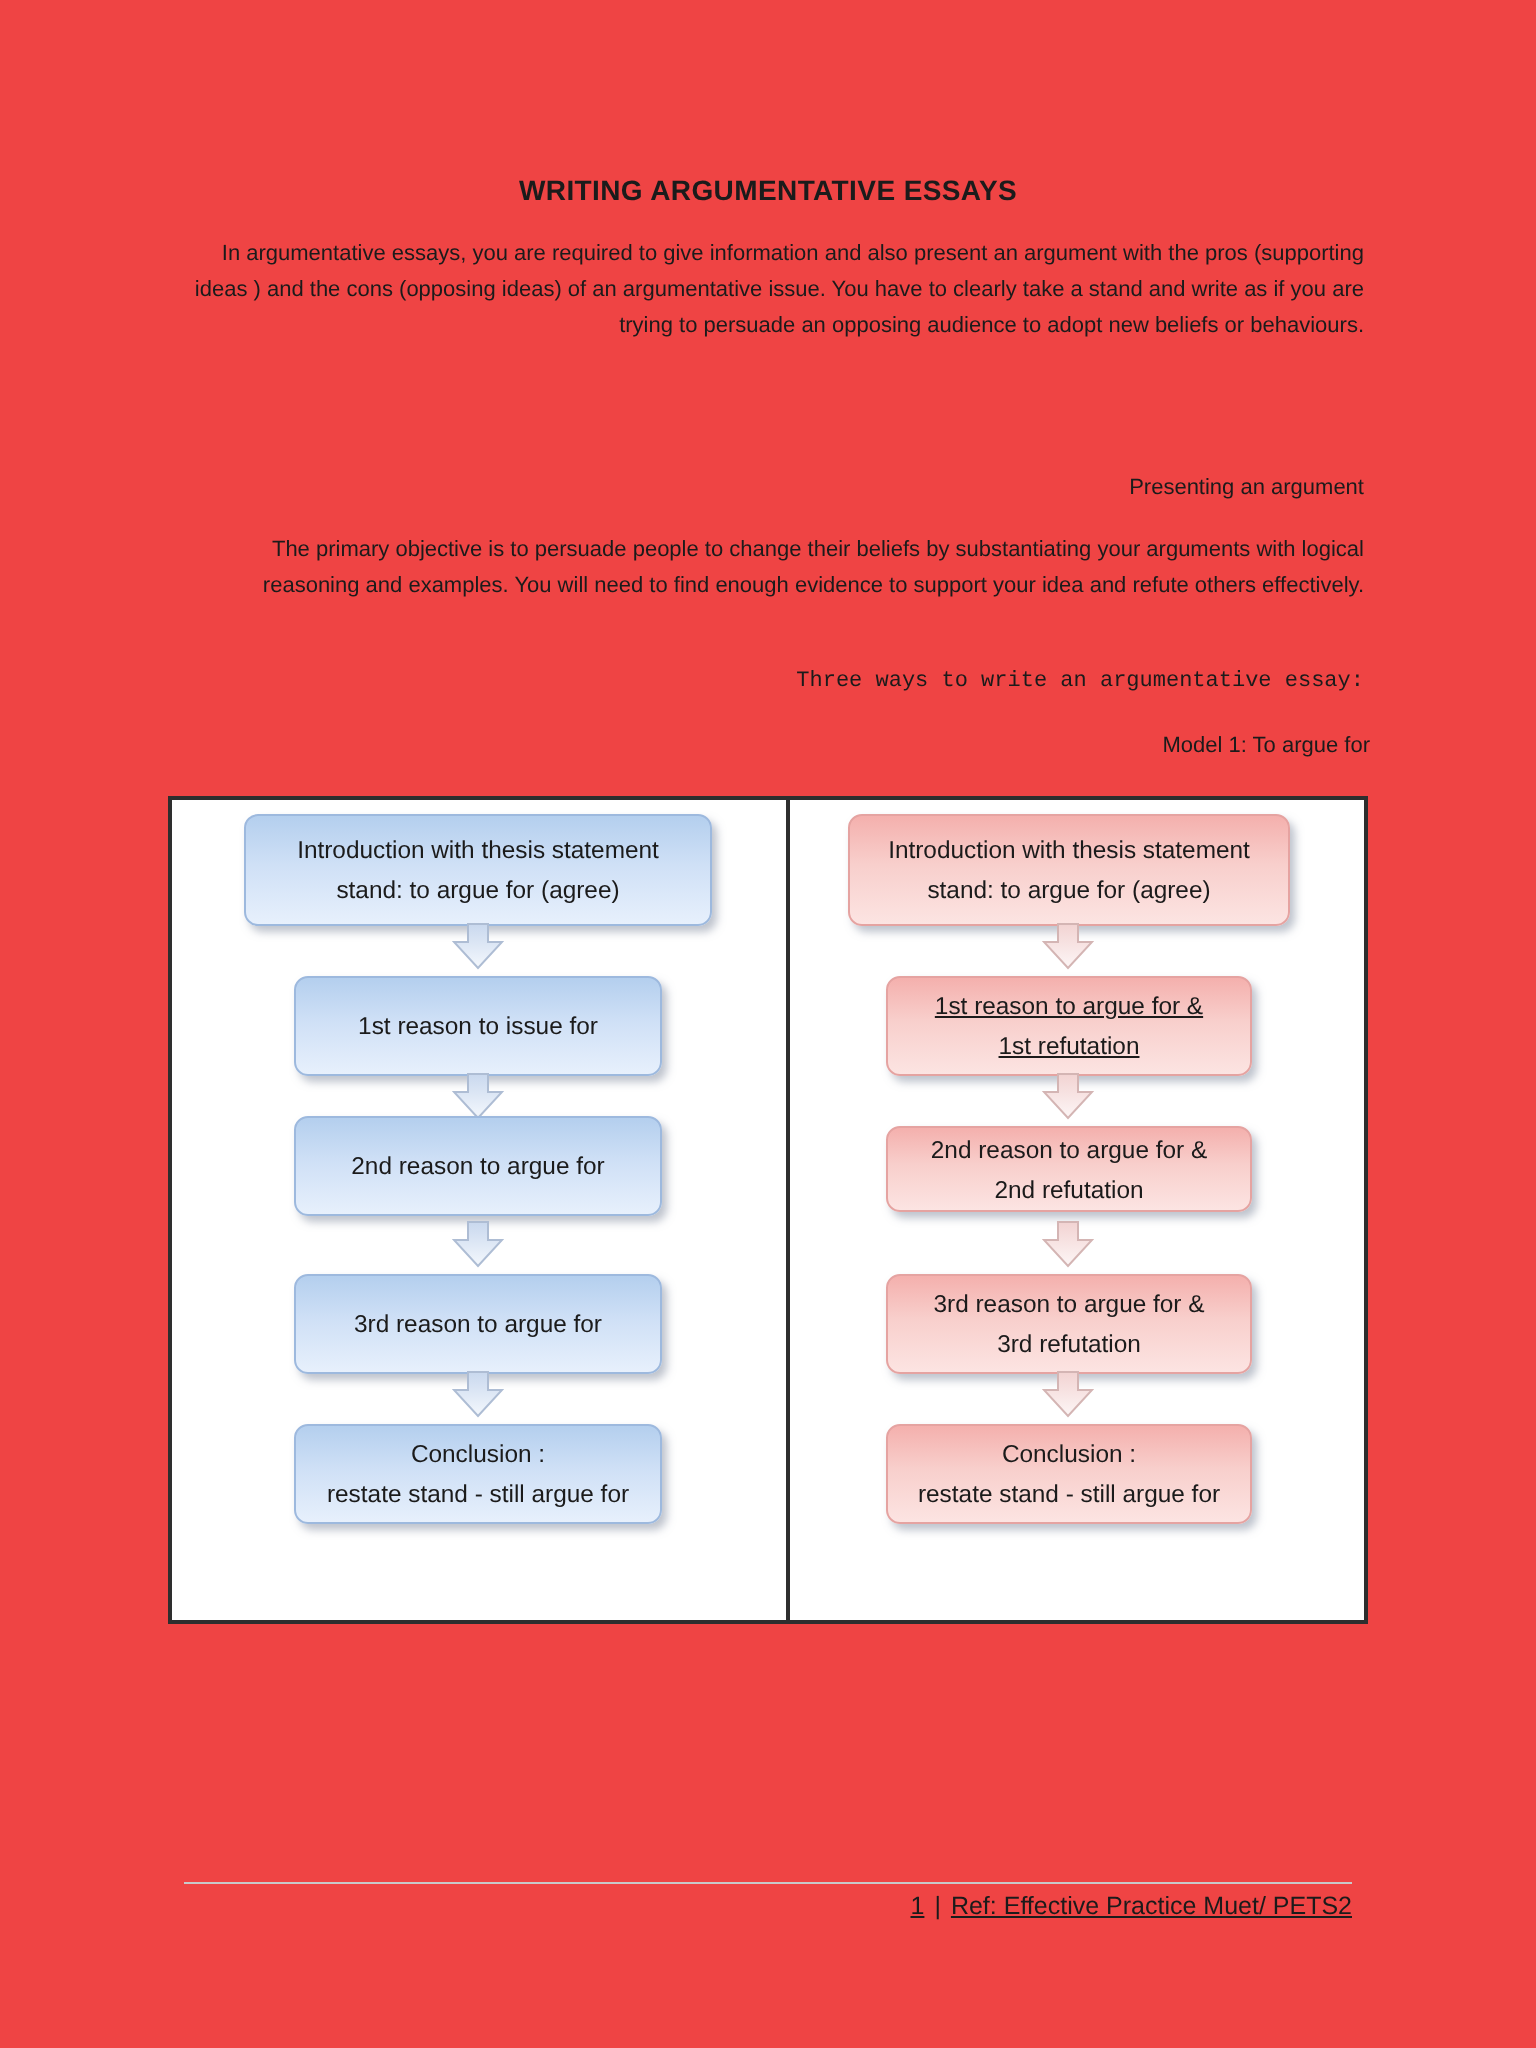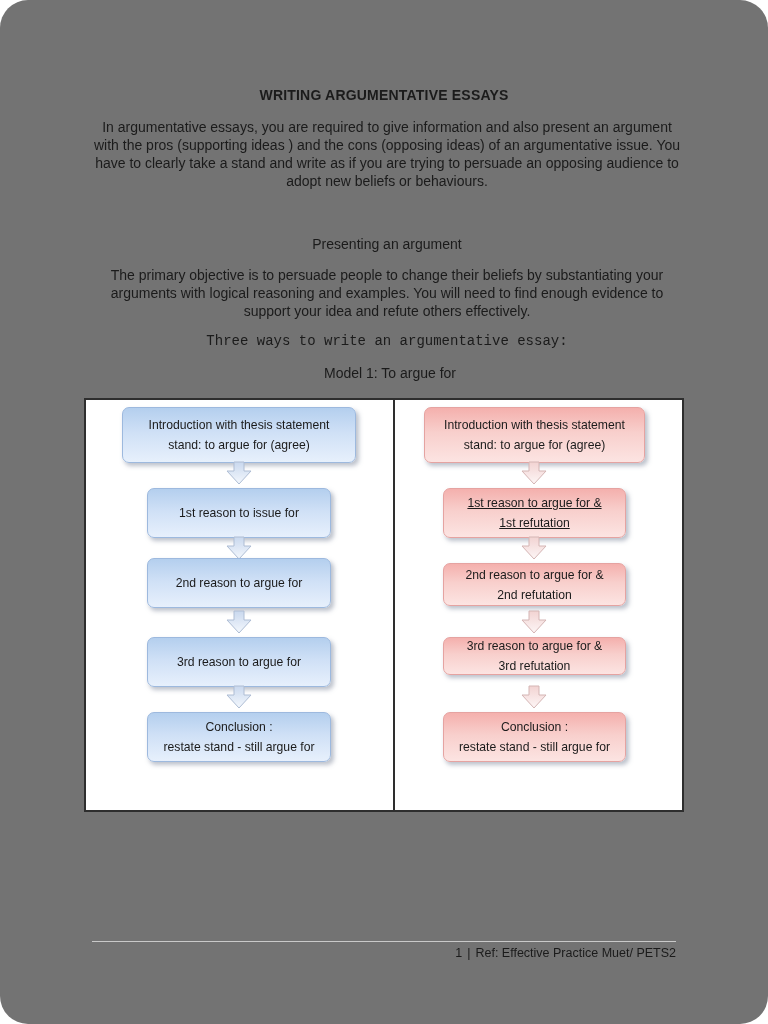--- a/index.html
+++ b/index.html
@@ -1,28 +1,27 @@
 <!DOCTYPE html>
 <html style="--text: #1b1b1b; --frame-border: #2e2e2e; --blue-top: #b4cfee; --blue-bottom: #e7f0fc; --blue-border: #9db9de; --pink-top: #f4b0ad; --pink-bottom: #fce4e2; --pink-border: #e5a3a1; --footer-rule: #c9c9c9;"><head>
 <meta charset="utf-8">
 <style>
   html,body{margin:0;padding:0;background:#ffffff;}
   .page{
-    position:relative;width:768px;height:1024px;background:#737373;overflow:hidden;
+    position:relative;width:768px;height:1024px;background:#ef4444;overflow:hidden;
     font-family:"Liberation Sans","DejaVu Sans",sans-serif;
     color:var(--text,#1b1b1b);
-    border-radius:28px;
   }
   .abs{position:absolute;}
   .title{
     top:87px;left:0;width:768px;text-align:center;
     font-size:14px;font-weight:bold;letter-spacing:.2px;
   }
   .para{
-    left:92px;width:590px;font-size:14px;line-height:18px;text-align:center;
+    left:92px;width:590px;font-size:11px;line-height:18px;text-align:right;
   }
   .p1{top:118px;}
   .h-presenting{top:235px;}
   .p2{top:266px;}
   .h-threeways{top:332px;font-family:Liberation Mono, monospace;}
   .h-model{top:364px;left:95px;}
 
   .diagram{
     left:84px;top:398px;width:600px;height:414px;
     border:2px solid var(--frame-border,#2e2e2e);
@@ -46,21 +45,21 @@
   .fbox.pink{
     background:linear-gradient(180deg,var(--pink-top,#f4b0ad) 0%,#f8cfcc 45%,var(--pink-bottom,#fce4e2) 100%);
     border:1px solid var(--pink-border,#e5a3a1);
   }
   .arrow{position:absolute;width:26px;height:24px;}
   .footer-rule{
     top:941px;left:92px;width:584px;height:1px;
     background:var(--footer-rule,#c9c9c9);
   }
   .footer-text{
-    top:944px;left:92px;width:584px;text-align:right;font-size:12.5px;line-height:18px;
+    top:944px;left:92px;width:584px;text-align:right;font-size:12.5px;line-height:18px;text-decoration:underline;
   }
   .footer-text .sep{margin:0 5px;}
   .defs-holder{position:absolute;width:0;height:0;overflow:hidden;}
 </style>
 </head>
 <body>
 
 <div class="page">
 
   <svg class="defs-holder" aria-hidden="true">
@@ -135,21 +134,21 @@
     <svg class="arrow" style="left:435px;top:136px;" viewBox="0 0 26 24">
       <path d="M8 1 H18 V10 H25 L13 23 L1 10 H8 Z" fill="url(#gradPinkArrow)" stroke="#d4b5b4" stroke-width="1"></path>
     </svg>
     <div class="fbox pink" style="left:357px;top:163px;width:183px;height:43px;">
       <span>2nd reason to argue for &amp;</span>
       <span>2nd refutation</span>
     </div>
     <svg class="arrow" style="left:435px;top:210px;" viewBox="0 0 26 24">
       <path d="M8 1 H18 V10 H25 L13 23 L1 10 H8 Z" fill="url(#gradPinkArrow)" stroke="#d4b5b4" stroke-width="1"></path>
     </svg>
-    <div class="fbox pink" style="left:357px;top:237px;width:183px;height:38px;">
+    <div class="fbox pink" style="left:357px;top:237px;width:183px;height:50px;">
       <span>3rd reason to argue for &amp;</span>
       <span>3rd refutation</span>
     </div>
     <svg class="arrow" style="left:435px;top:285px;" viewBox="0 0 26 24">
       <path d="M8 1 H18 V10 H25 L13 23 L1 10 H8 Z" fill="url(#gradPinkArrow)" stroke="#d4b5b4" stroke-width="1"></path>
     </svg>
     <div class="fbox pink" style="left:357px;top:312px;width:183px;height:50px;">
       <span>Conclusion :</span>
       <span>restate stand - still argue for</span>
     </div>

